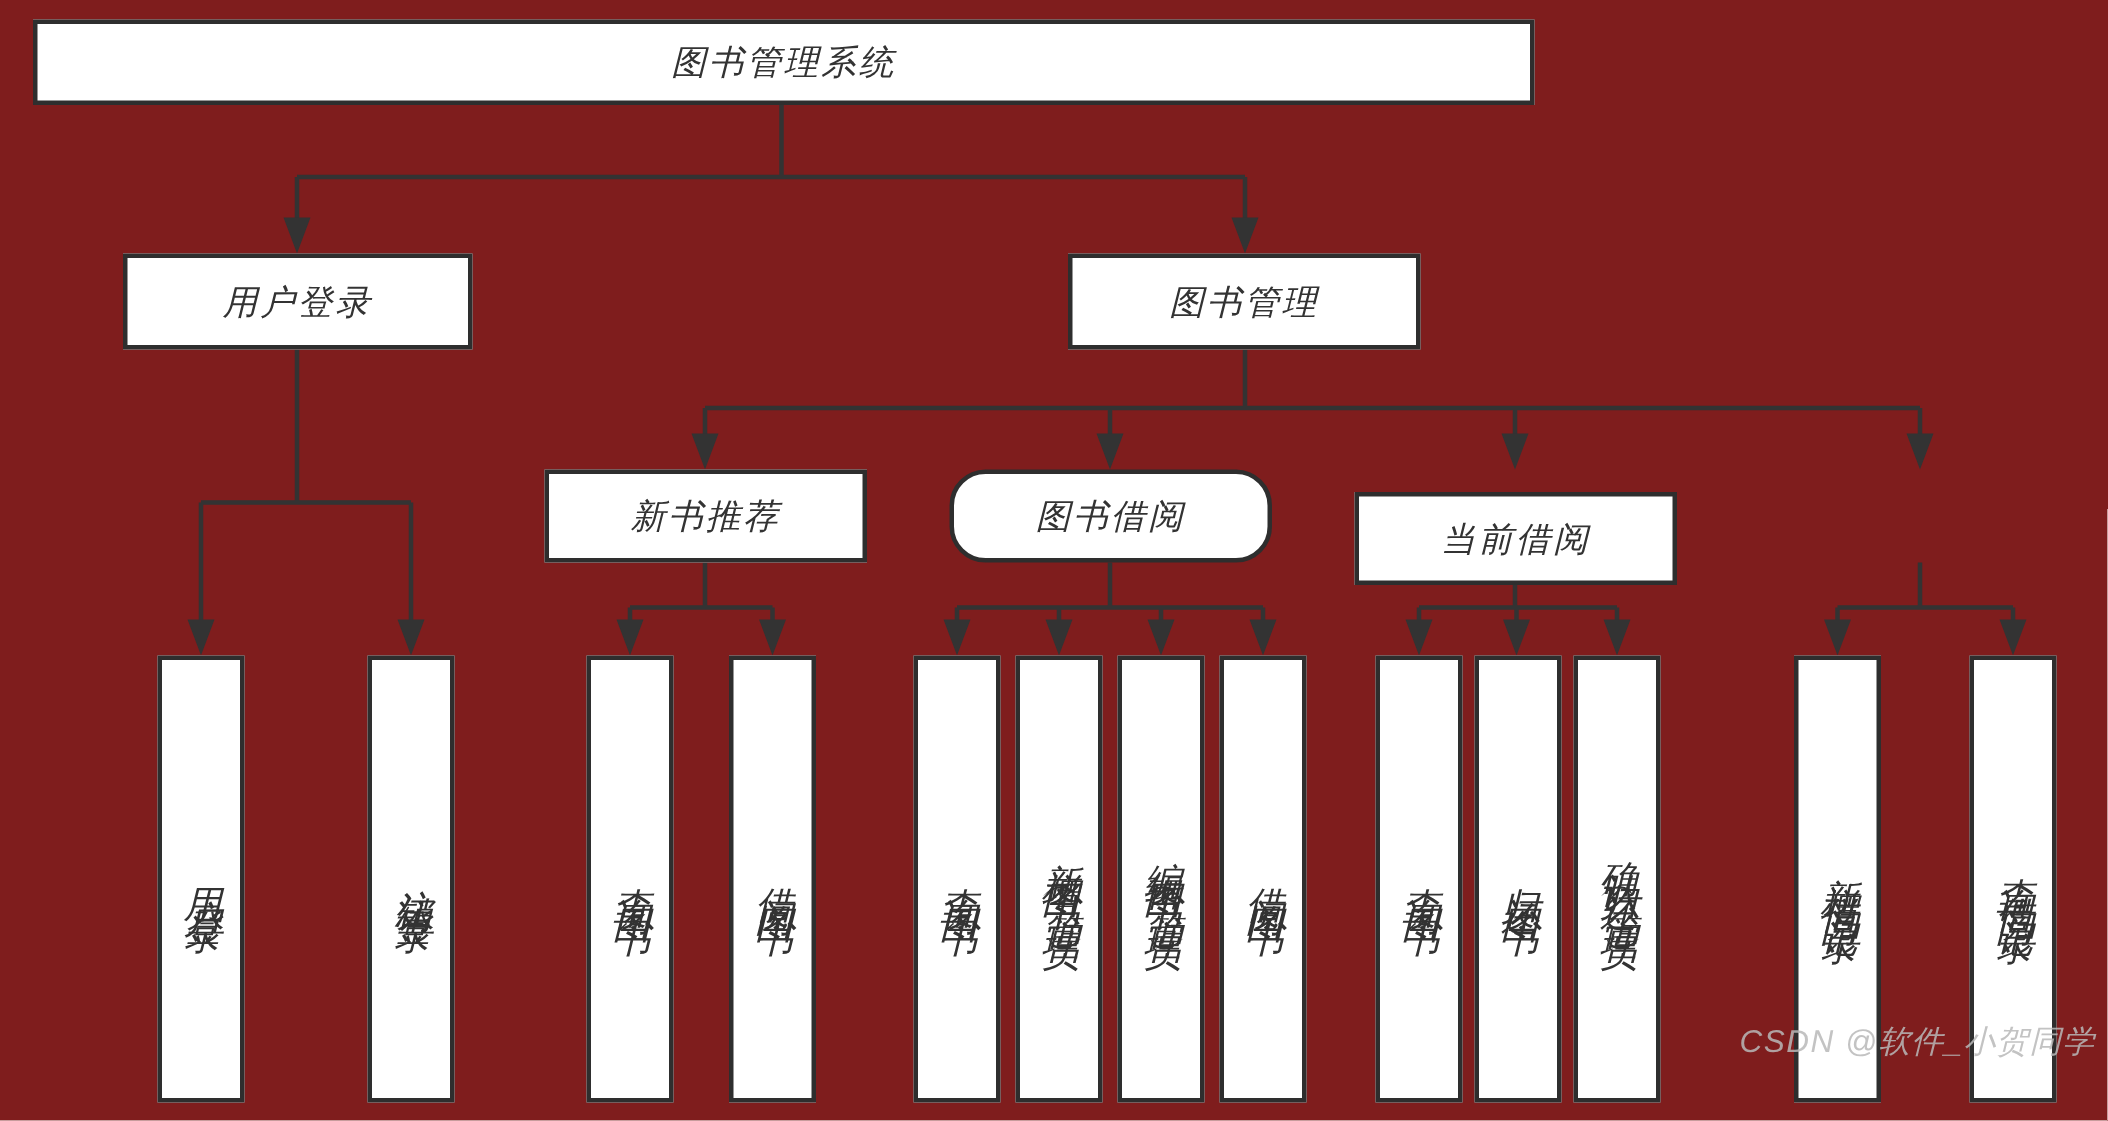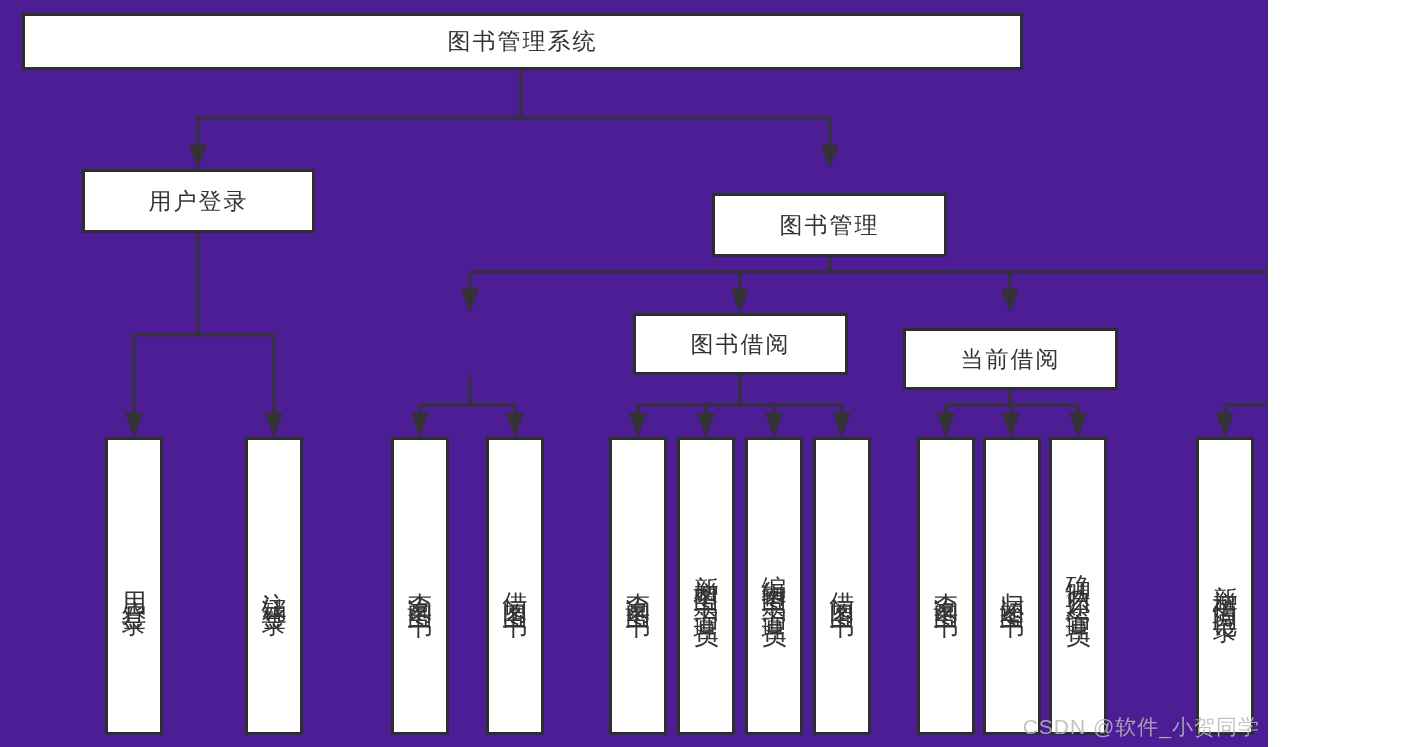--- a/index.html
+++ b/index.html
@@ -1,22 +1,23 @@
 <!DOCTYPE html>
 <html><head>
 <meta charset="utf-8">
 <style>
   html, body { margin: 0; padding: 0; background: #ffffff; }
   .canvas {
     position: relative;
-    width: 1268px;
+    width: 1405px;
     height: 747px;
-    background: #4c1d95;
+    background: #7f1d1d;
     font-family: "Liberation Sans", sans-serif;
     overflow: hidden;
+    font-style: italic;
   }
   svg.connectors {
     position: absolute;
     left: 0; top: 0;
     width: 1405px; height: 747px;
   }
   .cline { fill: none; stroke: #333333; stroke-width: 3; }
   .ahead { fill: #333333; stroke: none; }
   .box {
     position: absolute;
@@ -37,21 +38,21 @@
   .leaf .lbl {
     writing-mode: vertical-rl;
     text-orientation: mixed;
     font-size: 25px;
     letter-spacing: 7px;
     line-height: 1;
     white-space: normal;
   }
   .watermark {
     position: absolute;
-    top: 713px;
+    top: 680px;
     right: 8px;
     font-size: 21px;
     color: #b9b9b9;
     opacity: 0.85;
     letter-spacing: 1px;
     z-index: 5;
     white-space: nowrap;
   }
 </style>
 </head>
@@ -83,25 +84,28 @@
     <path class="ahead" d="M1216 413 L1234 413 L1225 437 Z M1333 413 L1351 413 L1342 437 Z"></path>
   </svg>
 
   <div class="box" style="left:22px; top:13px; width:1001px; height:57px;">
     <span class="lbl">图书管理系统</span>
   </div>
 
   <div class="box" style="left:82px; top:169px; width:233px; height:64px;">
     <span class="lbl">用户登录</span>
   </div>
-  <div class="box" style="left:712px; top:169px; width:235px; height:64px;margin-top:24px;">
+  <div class="box" style="left:712px; top:169px; width:235px; height:64px;">
     <span class="lbl">图书管理</span>
   </div>
 
-  <div class="box" style="left:633px; top:313px; width:215px; height:62px;">
+  <div class="box" style="left:363px; top:313px; width:215px; height:62px;">
+    <span class="lbl">新书推荐</span>
+  </div>
+  <div class="box" style="left:633px; top:313px; width:215px; height:62px;border-radius:24px;">
     <span class="lbl">图书借阅</span>
   </div>
   <div class="box" style="left:903px; top:313px; width:215px; height:62px;margin-top:15px;">
     <span class="lbl">当前借阅</span>
   </div>
 
   <div class="box leaf" style="left:105px; top:437px; width:58px; height:298px;">
     <span class="lbl">用户登录</span>
   </div>
   <div class="box leaf" style="left:245px; top:437px; width:58px; height:298px;">

